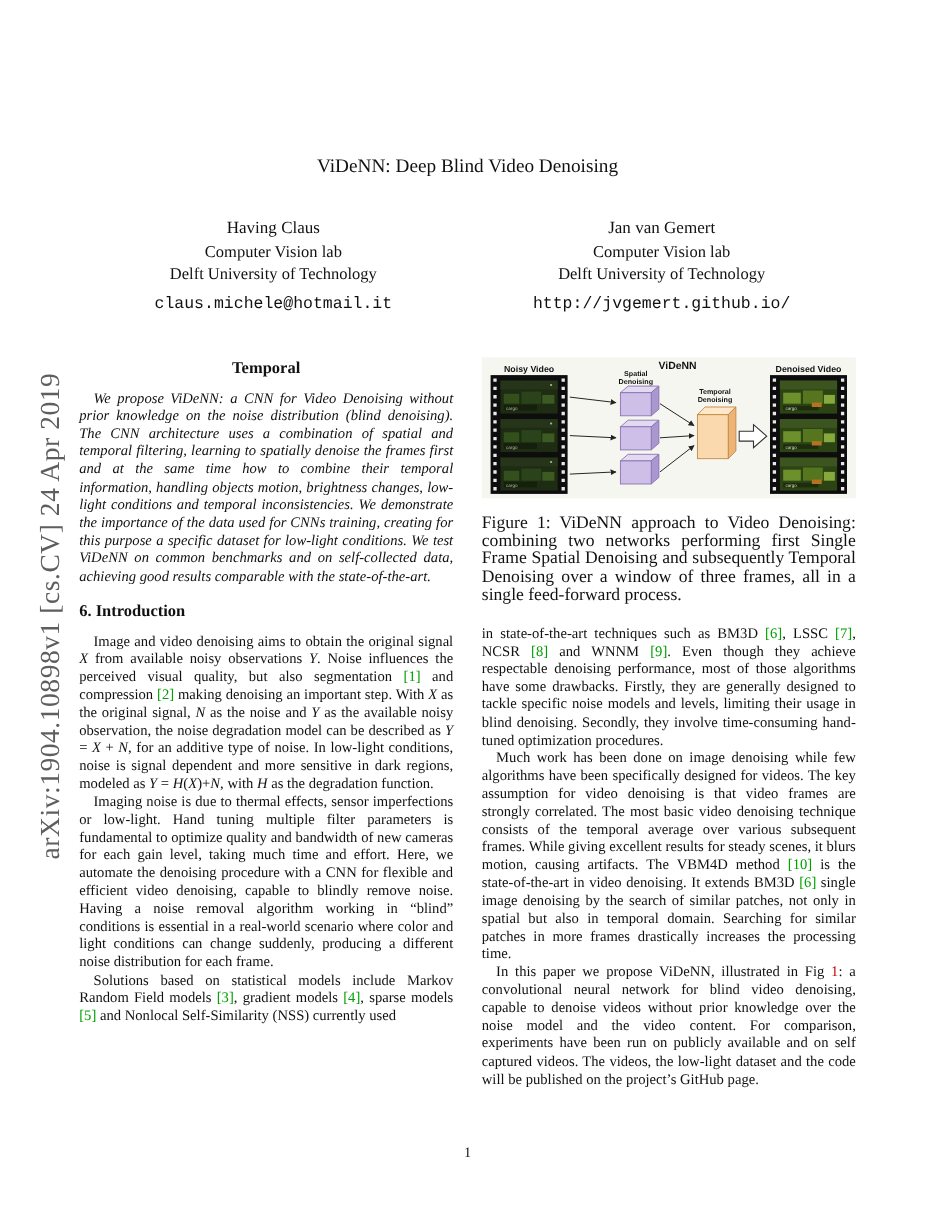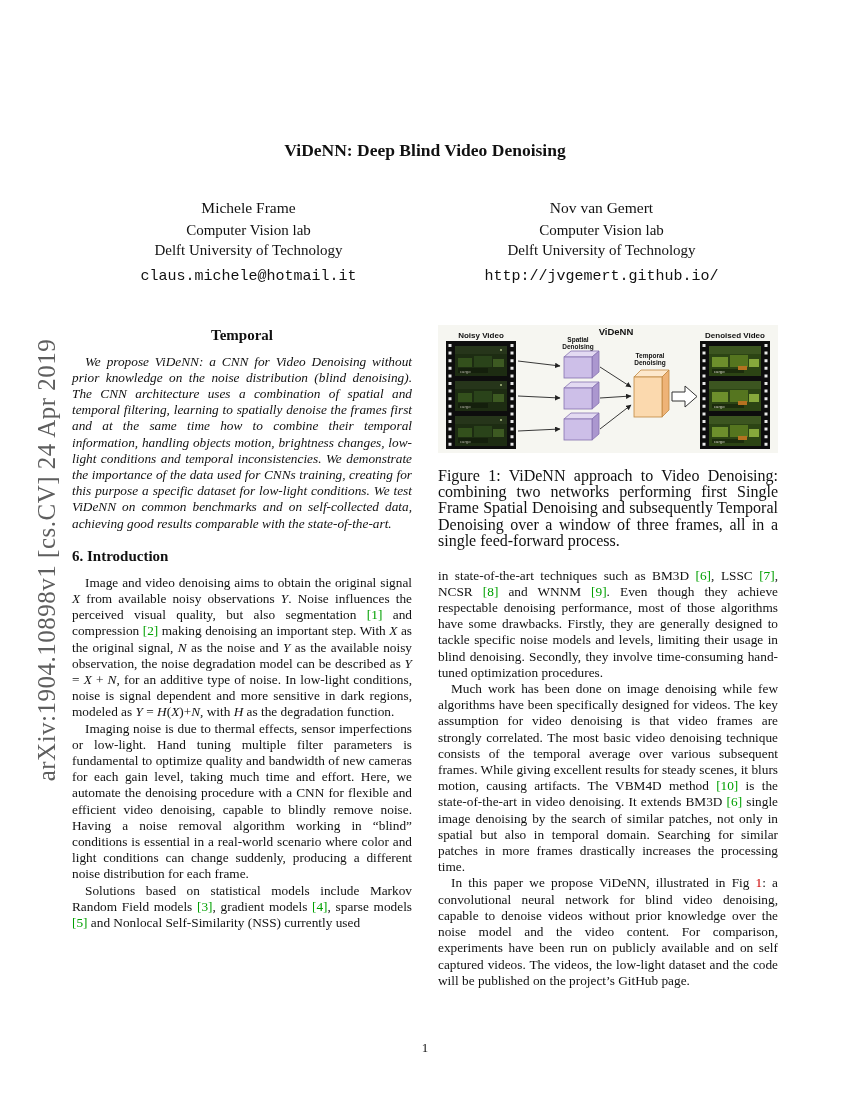--- a/index.html
+++ b/index.html
@@ -21,21 +21,21 @@
     transform: rotate(-90deg);
     font-size: 25px;
     letter-spacing: 0.5px;
     color: #5e5e5e;
     white-space: nowrap;
   }
   .content { padding: 140px 72px 0 72px; }
   .title {
     text-align: center;
     font-size: 17.5px;
-    font-weight: bold;
+    font-weight: normal;
   }
   .authors { display: flex; margin-top: 38px; }
   .author { flex: 1; text-align: center; }
   .author-name { font-size: 15.5px; margin-bottom: 4px; }
   .author-affil { font-size: 15px; line-height: 1.32; }
   .author-contact {
     margin-top: 7px;
     font-family: "Liberation Mono", "DejaVu Sans Mono", monospace;
     font-size: 15px;
     color: #111;
@@ -95,27 +95,27 @@
 <div class="page">
 
   <div class="watermark">arXiv:1904.10898v1  [cs.CV]  24 Apr 2019</div>
 
   <div class="content">
 
     <h1 class="title">ViDeNN: Deep Blind Video Denoising</h1>
 
     <div class="authors">
       <div class="author">
-        <div class="author-name">Michele Frame</div>
+        <div class="author-name">Having Claus</div>
         <div class="author-affil">Computer Vision lab</div>
         <div class="author-affil">Delft University of Technology</div>
         <div class="author-contact">claus.michele@hotmail.it</div>
       </div>
       <div class="author">
-        <div class="author-name">Nov van Gemert</div>
+        <div class="author-name">Jan van Gemert</div>
         <div class="author-affil">Computer Vision lab</div>
         <div class="author-affil">Delft University of Technology</div>
         <div class="author-contact">http://jvgemert.github.io/</div>
       </div>
     </div>
 
     <div class="columns">
 
       <div class="col">
         <h2 class="abstract-heading">Temporal</h2>

